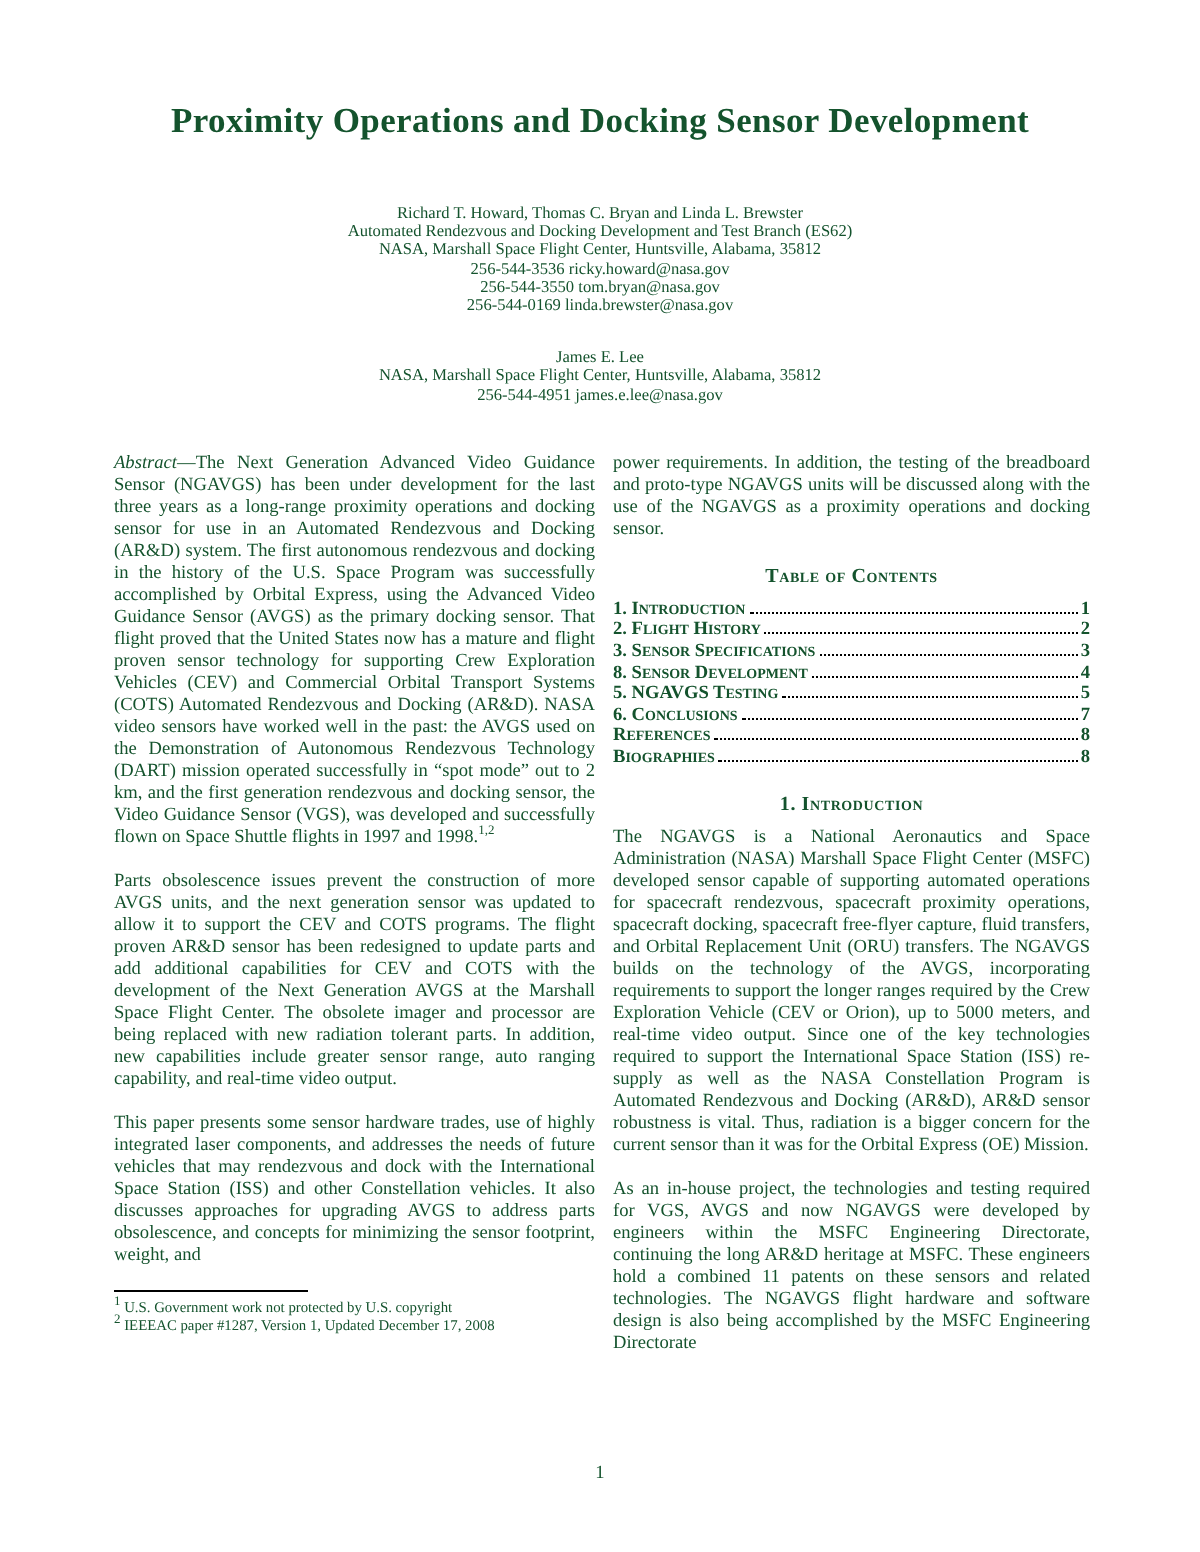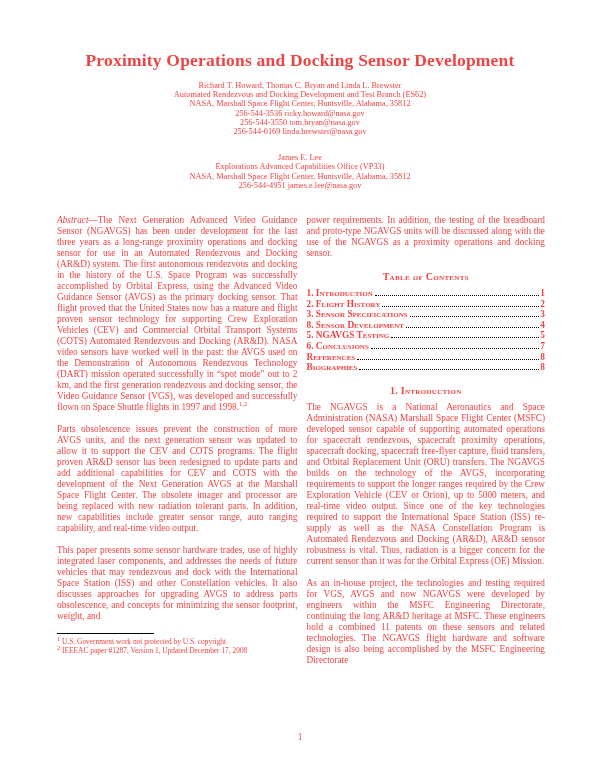--- a/index.html
+++ b/index.html
@@ -1,25 +1,25 @@
 <!DOCTYPE html>
 <html><head>
 <meta charset="utf-8">
 <style>
   html,body{margin:0;padding:0;background:#888;}
   .page{
     width:600px;height:776px;background:#ffffff;position:relative;
-    font-family:"Liberation Serif", serif;color:#ef4444;overflow:hidden;
+    font-family:"Liberation Serif", serif;color:#14532d;overflow:hidden;
   }
   .title{
     text-align:center;font-size:17.5px;font-weight:bold;
     padding-top:50px;letter-spacing:0.2px;
   }
   .author-block{
-    text-align:center;font-size:8.3px;line-height:9.2px;margin-top:10px;
+    text-align:center;font-size:8.3px;line-height:9.2px;margin-top:31px;
   }
   .author-block .line{white-space:nowrap;}
   .group2{margin-top:17px;}
   .cols{
     display:flex;gap:9px;padding-left:57px;padding-right:55px;margin-top:25px;
   }
   .col-left{width:241px;}
   .col-right{width:239px;}
   .body-text{
     font-size:9.3px;line-height:11px;text-align:justify;
@@ -59,21 +59,20 @@
     <div class="line">Richard T. Howard, Thomas C. Bryan and Linda L. Brewster</div>
     <div class="line">Automated Rendezvous and Docking Development and Test Branch (ES62)</div>
     <div class="line">NASA, Marshall Space Flight Center, Huntsville, Alabama, 35812</div>
     <div class="line">256-544-3536 ricky.howard@nasa.gov</div>
     <div class="line">256-544-3550 tom.bryan@nasa.gov</div>
     <div class="line">256-544-0169 linda.brewster@nasa.gov</div>
   </div>
 
   <div class="author-block group2">
     <div class="line">James E. Lee</div>
-    <div class="line">Explorations Advanced Capabilities Office (VP33)</div>
     <div class="line">NASA, Marshall Space Flight Center, Huntsville, Alabama, 35812</div>
     <div class="line">256-544-4951 james.e.lee@nasa.gov</div>
   </div>
 
   <div class="cols">
 
     <div class="col-left body-text">
       <p class="para"><span class="abstract-lead">Abstract</span><span>—The Next Generation Advanced Video Guidance Sensor (NGAVGS) has been under development for the last three years as a long-range proximity operations and docking sensor for use in an Automated Rendezvous and Docking (AR&amp;D) system. The first autonomous rendezvous and docking in the history of the U.S. Space Program was successfully accomplished by Orbital Express, using the Advanced Video Guidance Sensor (AVGS) as the primary docking sensor. That flight proved that the United States now has a mature and flight proven sensor technology for supporting Crew Exploration Vehicles (CEV) and Commercial Orbital Transport Systems (COTS) Automated Rendezvous and Docking (AR&amp;D). NASA video sensors have worked well in the past: the AVGS used on the Demonstration of Autonomous Rendezvous Technology (DART) mission operated successfully in “spot mode” out to 2 km, and the first generation rendezvous and docking sensor, the Video Guidance Sensor (VGS), was developed and successfully flown on Space Shuttle flights in 1997 and 1998.</span><sup>1,2</sup></p>
       <p class="para">Parts obsolescence issues prevent the construction of more AVGS units, and the next generation sensor was updated to allow it to support the CEV and COTS programs. The flight proven AR&amp;D sensor has been redesigned to update parts and add additional capabilities for CEV and COTS with the development of the Next Generation AVGS at the Marshall Space Flight Center. The obsolete imager and processor are being replaced with new radiation tolerant parts.  In addition, new capabilities include greater sensor range, auto ranging capability, and real-time video output.</p>
       <p class="para">This paper presents some sensor hardware trades, use of highly integrated laser components, and addresses the needs of future vehicles that may rendezvous and dock with the International Space Station (ISS) and other Constellation vehicles. It also discusses approaches for upgrading AVGS to address parts obsolescence, and concepts for minimizing the sensor footprint, weight, and</p>

